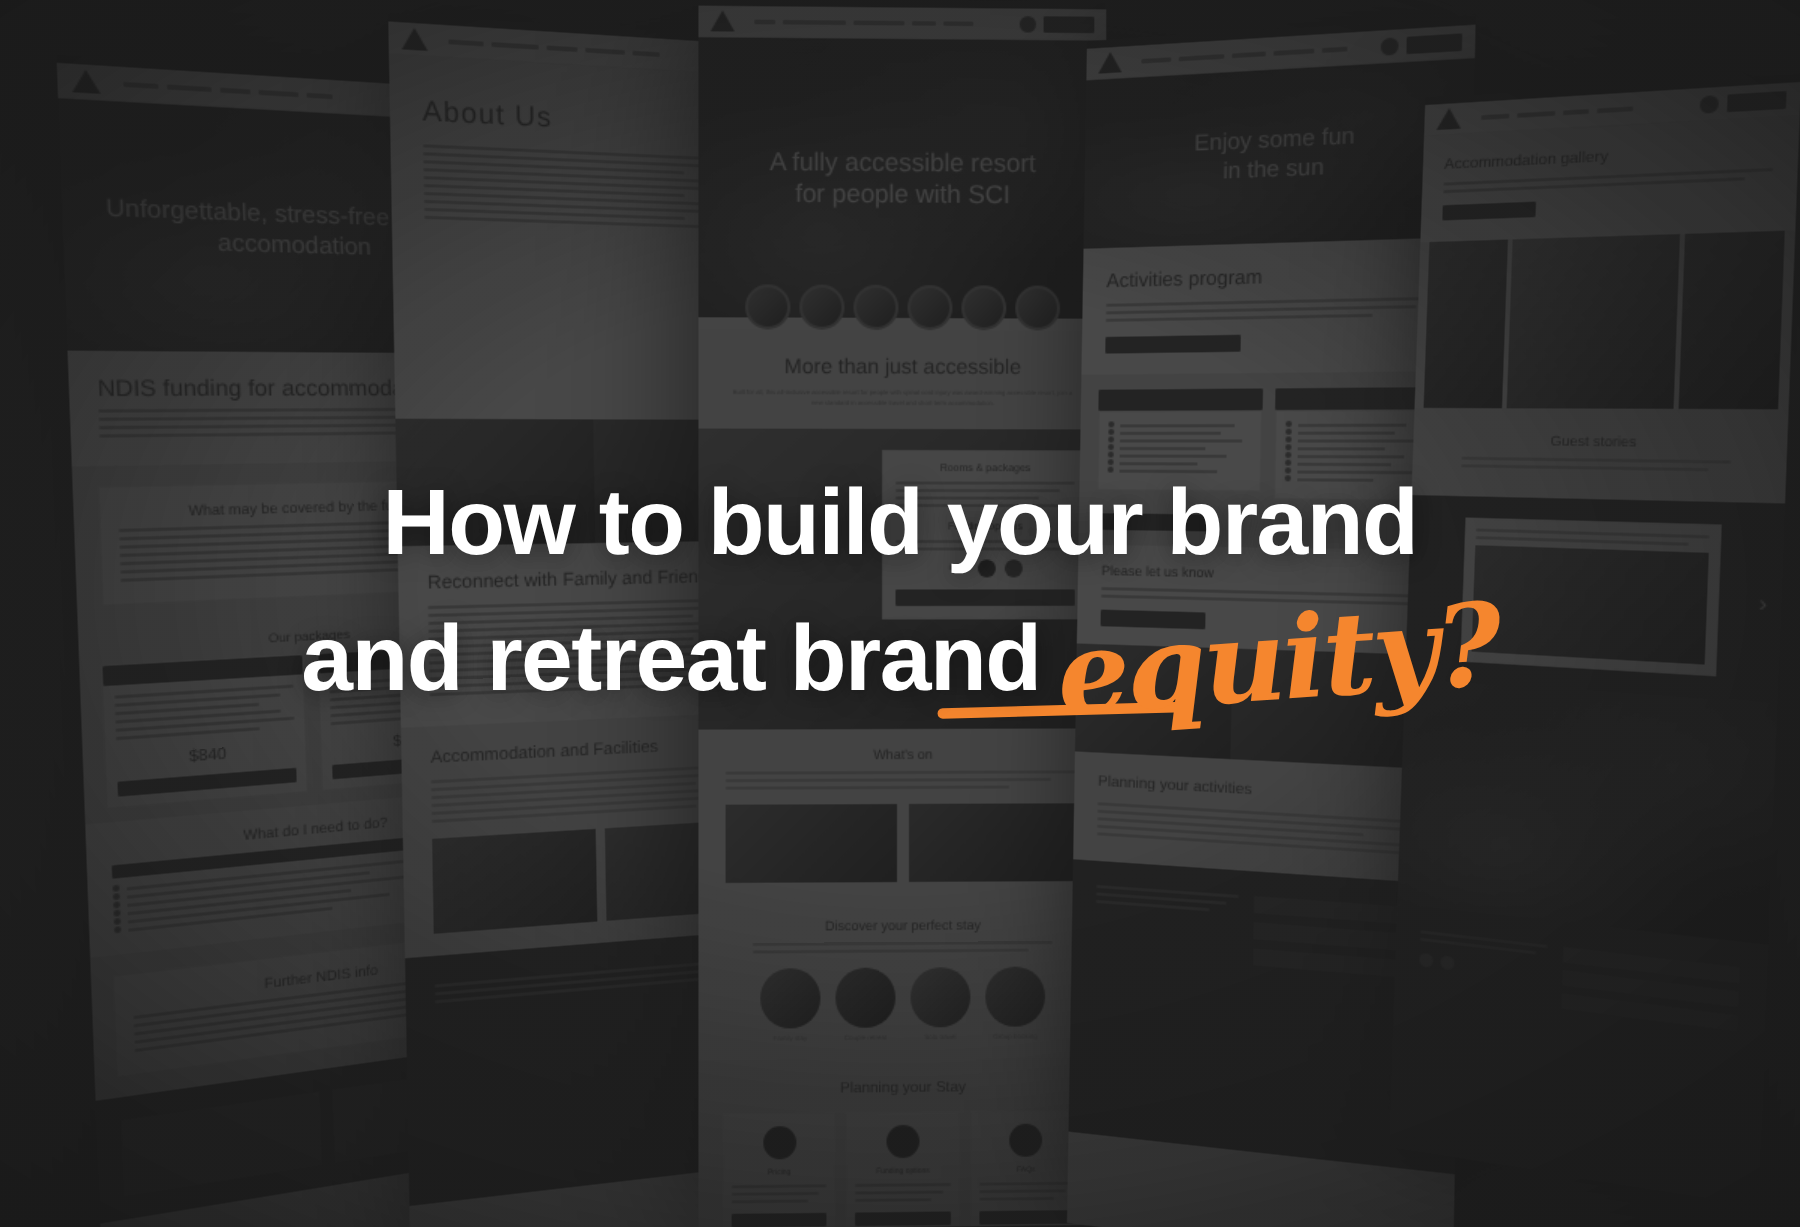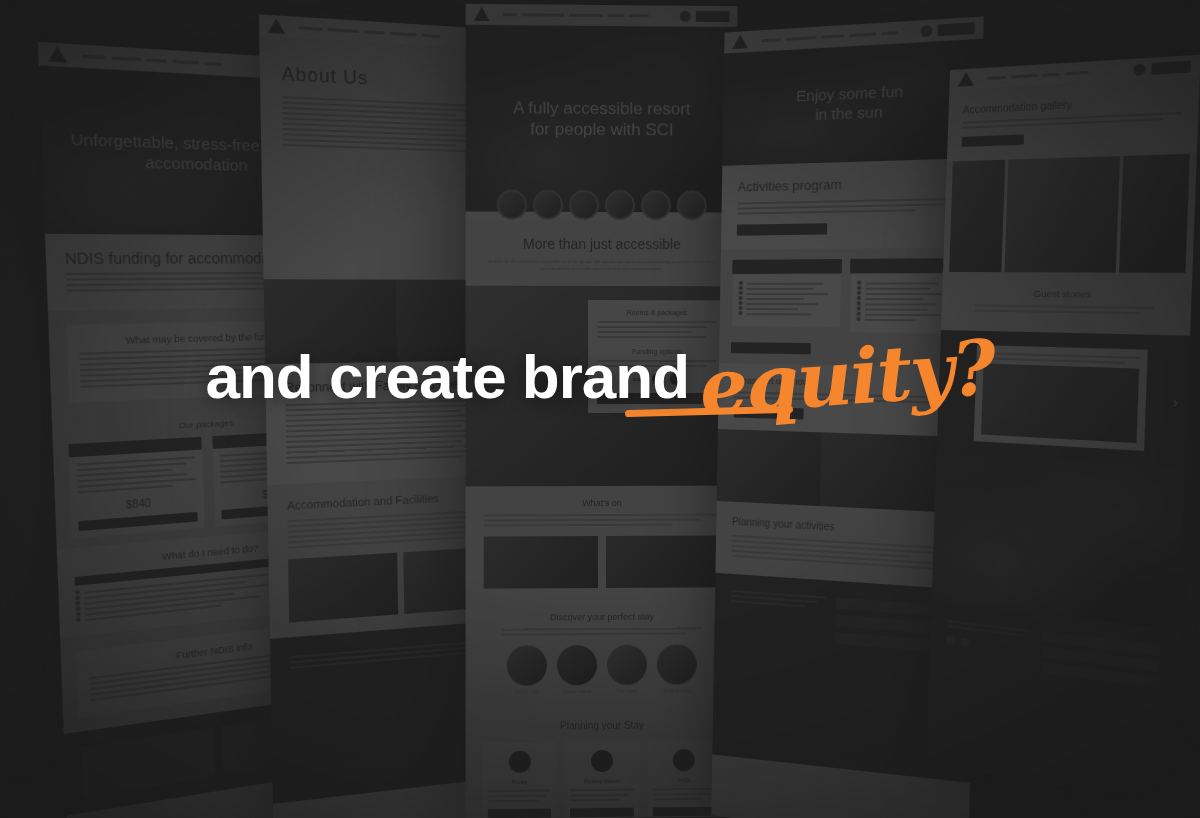--- a/index.html
+++ b/index.html
@@ -656,19 +656,20 @@
         </div>
       </div>
     </div>
 
   </div>
 
   <div class="tint"></div>
   <div class="vig"></div>
 
   <div class="headline">
+    <span class="line1">How to build your brand</span>
     <span class="line2">
-      <span>and create brand</span><span class="script">equity?</span>
+      <span>and retreat brand</span><span class="script">equity?</span>
       <span class="underswoosh"></span>
     </span>
   </div>
 
 </div>
 
 </body></html>

